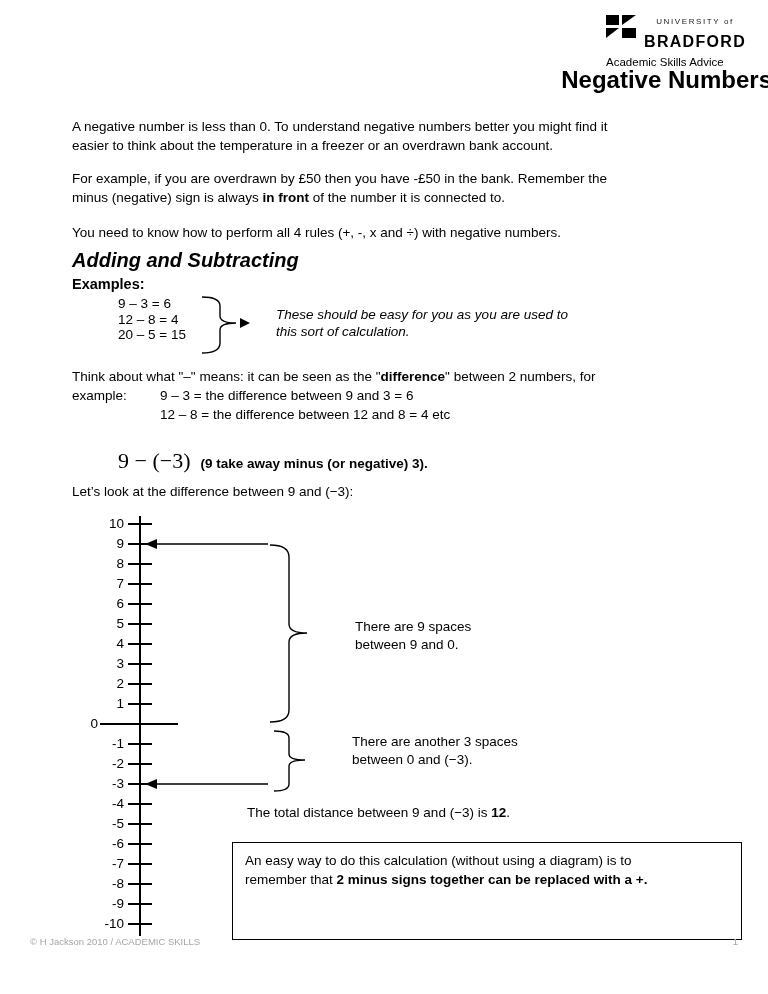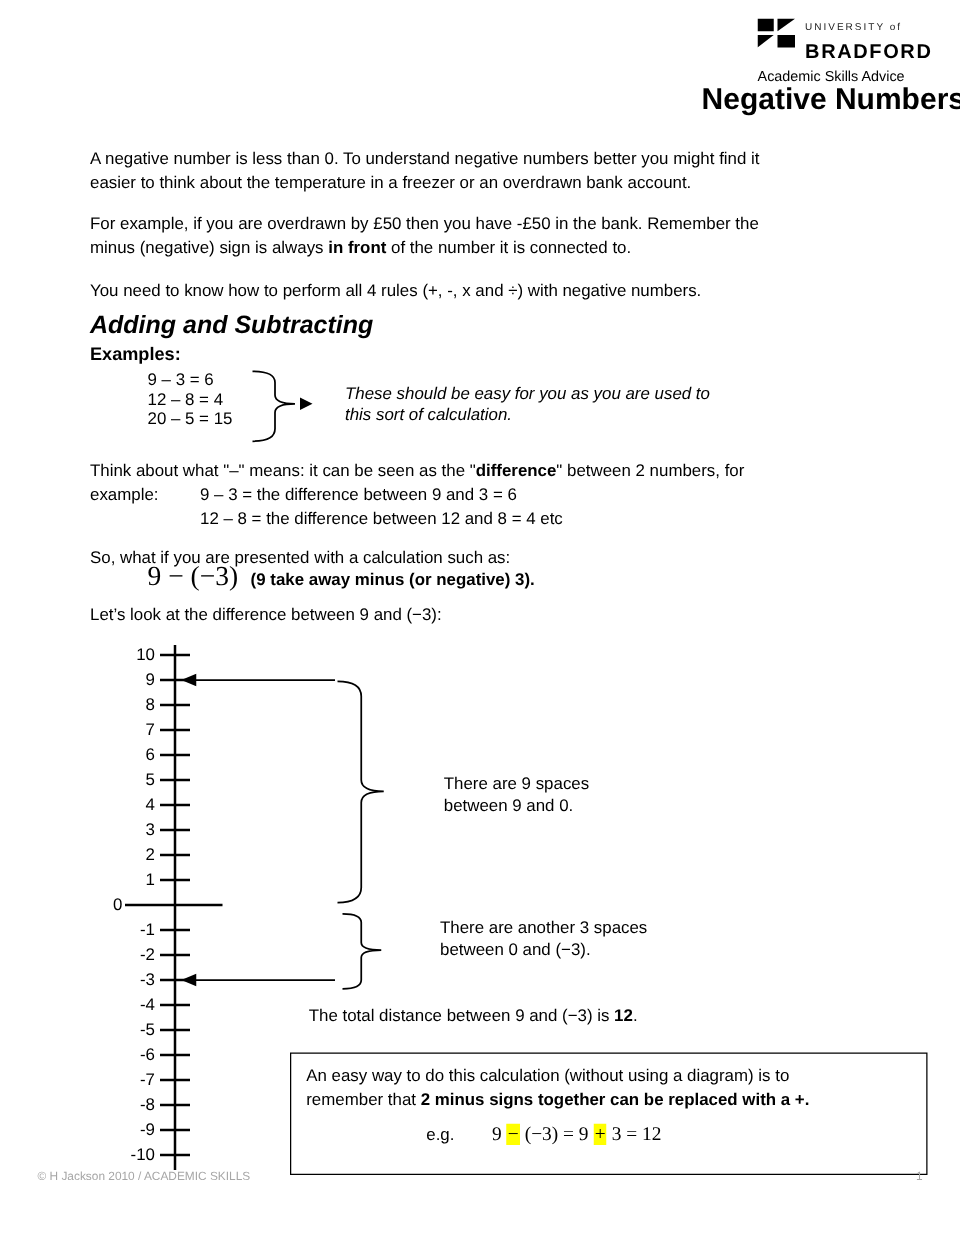--- a/index.html
+++ b/index.html
@@ -9,21 +9,21 @@
     font-family:"Liberation Sans", sans-serif; color:#000;
     font-size:13.5px; line-height:18.5px; overflow:hidden;
   }
   .pre { white-space:pre-line; }
   .para { position:absolute; left:72px; width:644px; }
 
   
   .logo { position:absolute; top:13px; right:22px; }
   .logo-row { display:flex; align-items:flex-start; justify-content:flex-end; gap:6px; }
   .logo-mark polygon { fill:#000; }
-  .logo-text { text-align:left; }
+  .logo-text { text-align:center; }
   .logo-line1 { font-size:8px; letter-spacing:1.6px; color:#222; }
   .logo-line2 { font-size:16px; letter-spacing:1.3px; font-weight:600; margin-top:1px; }
   .logo-subtitle { font-size:11.5px; margin-top:2px; text-align:left; }
 
   .title { position:absolute; top:66px; left:4px; width:100%; text-align:right; font-size:24px; font-weight:bold; line-height:28px; }
   .heading { position:absolute; top:248px; left:72px; font-size:20px; font-weight:bold; font-style:italic; line-height:24px; }
   .examples-label { position:absolute; top:275px; left:72px; font-size:14.5px; font-weight:bold; }
 
   .examples { position:absolute; top:296px; left:118px; line-height:15.5px; }
   .examples-brace { position:absolute; left:192px; top:292px; }
@@ -111,21 +111,20 @@
 
   <div class="examples-note pre">These should be easy for you as you are used to
 this sort of calculation.</div>
 
   <div class="para" style="top:368px"><span>Think about what "–" means: it can be seen as the "</span><b>difference</b><span>" between 2 numbers, for</span></div>
 
   <div class="para" style="top:387px"><span class="example-label">example:</span><span>9 – 3 = the difference between 9 and 3 = 6</span></div>
 
   <div class="para" style="top:406px; left:160px">12 – 8 = the difference between 12 and 8 = 4  etc</div>
 
-  <div class="para" style="top:437px">So, what if you are presented with a calculation such as:</div>
 
   <div class="expr-line"><span class="math">9 − (−3)</span><b class="expr-note">(9 take away minus (or negative) 3).</b></div>
 
   <div class="para" style="top:483px">Let’s look at the difference between 9 and (−3):</div>
 
   <div class="numberline" id="numberline">
       <div class="nl-line"></div>
       <div class="nl-row" style="top: 10px;">
         <span class="nl-label">10</span>
         <div class="nl-tick"></div>
@@ -224,19 +223,18 @@
   <div class="nl-note pre" style="left:355px; top:618px">There are 9 spaces
 between 9 and 0.</div>
   <div class="nl-note pre" style="left:352px; top:733px">There are another 3 spaces
 between 0 and (−3).</div>
 
   <div class="total-line"><span>The total distance between 9 and (−3) is </span><b>12</b><span>.</span></div>
 
   <div class="tip-box">
     <div>An easy way to do this calculation (without using a diagram) is to</div>
     <div><span>remember that </span><b>2 minus signs together can be replaced with a +.</b></div>
-    <div class="tip-eq"><span class="eg">e.g.</span><span class="math eq"><span>9 </span><span class="hl" style="background: rgb(255, 255, 0);">−</span><span> (−3) = 9 </span><span class="hl" style="background: rgb(255, 255, 0);">+</span><span> 3 = 12</span></span></div>
   </div>
 
   <div class="footer-left">© H Jackson 2010 / ACADEMIC SKILLS</div>
   <div class="footer-page">1</div>
 
 </div>
 
 </body></html>

